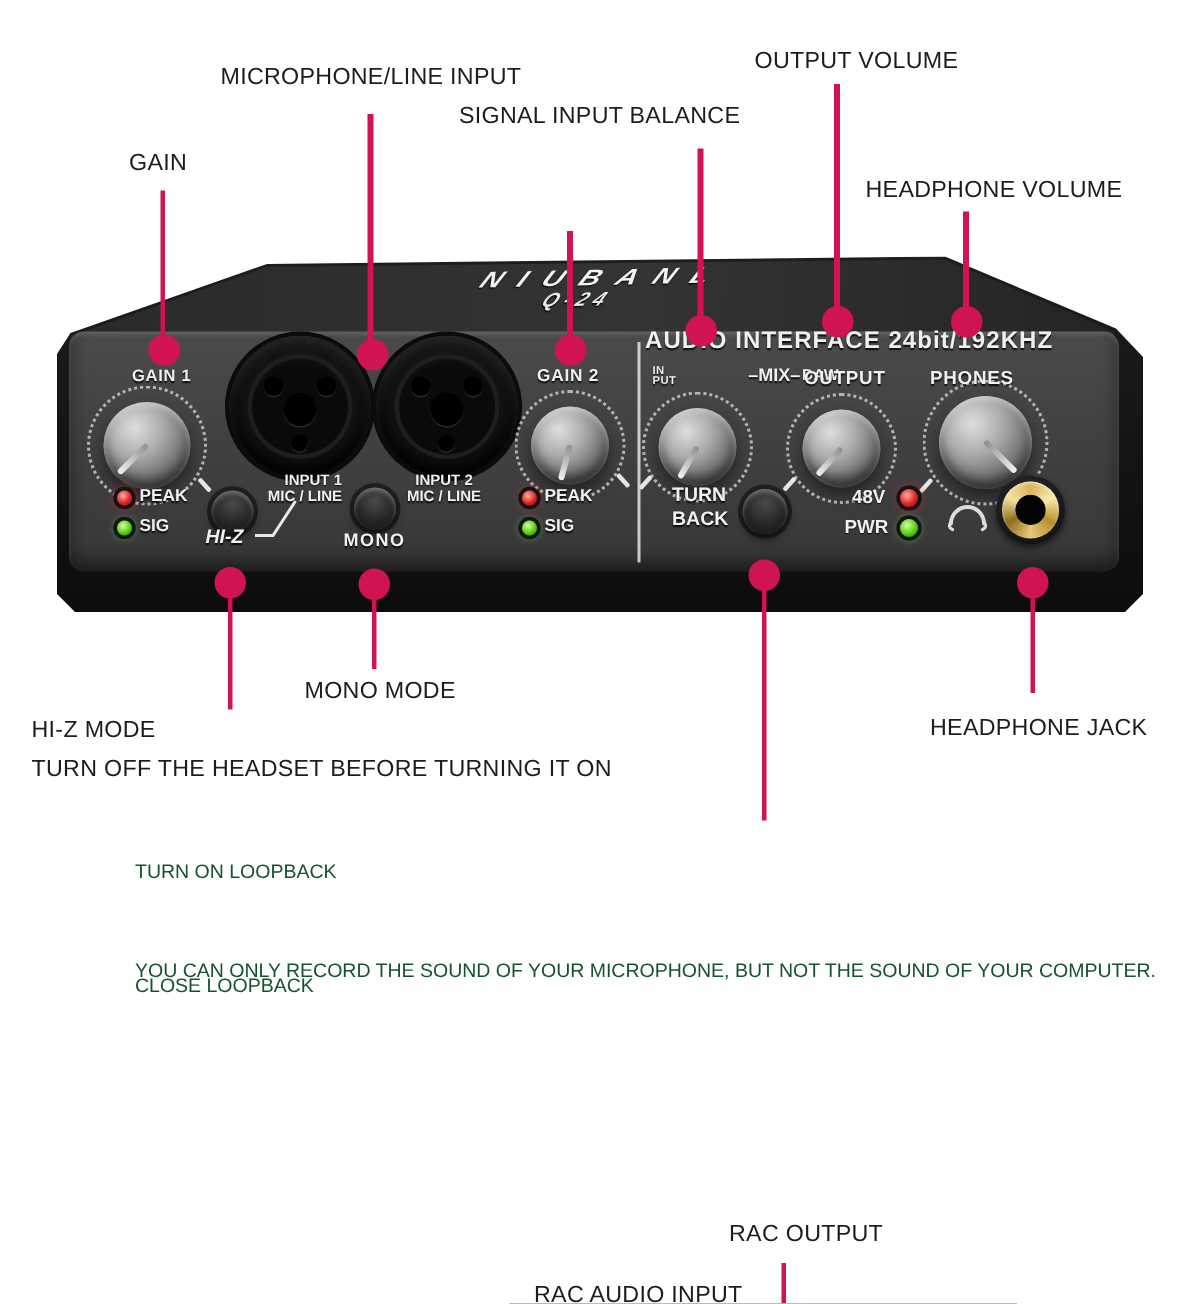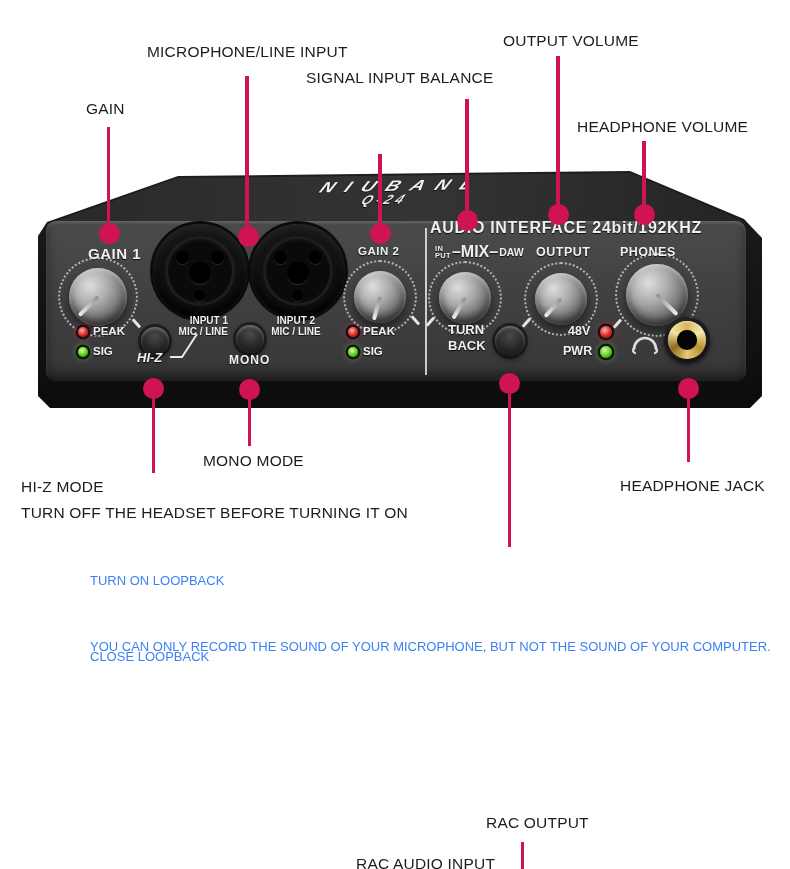--- a/index.html
+++ b/index.html
@@ -1,20 +1,20 @@
 <!DOCTYPE html>
 <html><head>
 <meta charset="utf-8">
 <style>
   html,body{margin:0;padding:0;background:#888;}
   .page{position:relative;width:790px;height:869px;background:#ffffff;overflow:hidden;
         font-family:"Liberation Sans", sans-serif;margin:0 auto;}
   
   .ann{position:absolute;font-size:15.5px;color:#1d1d1d;letter-spacing:.2px;white-space:nowrap;}
-  .note-line{position:absolute;font-size:13px;color:#3b82f6;white-space:nowrap;letter-spacing:0;}
+  .note-line{position:absolute;font-size:13px;color:#14532d;white-space:nowrap;letter-spacing:0;}
   
   .cl{position:absolute;width:3.5px;background:#d01355;}
   .cd{position:absolute;width:21px;height:21px;border-radius:50%;background:#d01355;}
   
   .chassis{position:absolute;left:36px;top:168px;width:728px;height:242px;
     background:linear-gradient(180deg,#1e1e1f 0%,#141415 55%,#0c0c0d 100%);
     clip-path:polygon(2px 68px,11px 54px,142px 8px,594px 3px,708px 51px,726px 70px,
                       726px 228px,714px 240px,14px 240px,2px 228px);}
   .topsurface{position:absolute;left:36px;top:168px;width:728px;height:242px;
     background:linear-gradient(95deg,#29292b 0%,#343436 52%,#222224 100%);
@@ -73,21 +73,21 @@
 
 <div class="page">
 
   <div class="chassis"></div>
   <div class="topsurface"></div>
   <div class="wordmark">NIUBANL</div>
   <div class="model">Q-24</div>
   <div class="face"></div>
   <div class="divider"></div>
 
-  <div class="dlabel" style="left:88px;top:245px;font-size:15px;letter-spacing:.5px;">GAIN 1</div>
+  <div class="dlabel" style="left:88px;top:245px;font-size:11px;letter-spacing:.5px;">GAIN 1</div>
   <div class="knob" style="left:69px;top:268px;width:58px;height:58px;--rot:225deg;">
       <i class="tick tr"></i>
     </div>
   <span class="led red" style="left:78px;top:327px;"></span>
   <div class="dlabel" style="left:93px;top:325px;font-size:11.5px;">PEAK</div>
   <span class="led green" style="left:78px;top:347px;"></span>
   <div class="dlabel" style="left:93px;top:345px;font-size:11.5px;">SIG</div>
 
   <div class="xlr" style="left:153px;top:224px;">
     <span class="h" style="width:13px;height:13px;left:23px;top:27px;"></span>
@@ -129,21 +129,21 @@
   <span class="led green" style="left:348px;top:347px;"></span>
   <div class="dlabel" style="left:363px;top:345px;font-size:11.5px;">SIG</div>
 
   <div class="dlabel" style="left:430px;top:219px;width:284px;font-size:16px;letter-spacing:.7px;">AUDIO INTERFACE 24bit/192KHZ</div>
 
   <div class="dlabel mixrow" style="left:435px;top:243px;display:flex;align-items:center;gap:1px;">
     <span class="stack">
         <i>IN</i>
         <i>PUT</i>
       </span>
-    <span style="font-size:16px;">–MIX–</span>
+    <span style="font-size:12px;margin-left:47px;">–MIX–</span>
     <span style="font-size:10.5px;">DAW</span>
   </div>
   <div class="dlabel" style="left:536px;top:245px;font-size:12.5px;letter-spacing:.5px;">OUTPUT</div>
   <div class="dlabel" style="left:620px;top:245px;font-size:12.5px;letter-spacing:.5px;">PHONES</div>
 
   <div class="knob" style="left:439px;top:272px;width:52px;height:52px;--rot:210deg;">
       <i class="tick tl"></i>
     </div>
   <div class="knob" style="left:535px;top:273px;width:52px;height:52px;--rot:222deg;">
       <i class="tick tl"></i>

